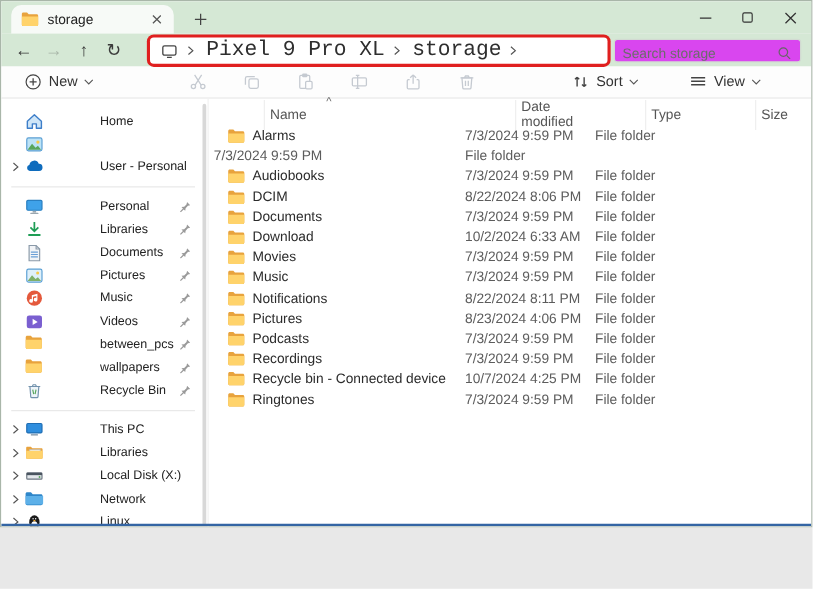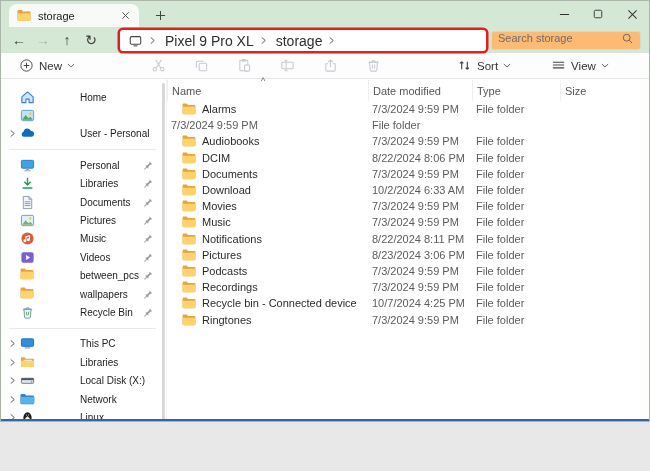--- a/index.html
+++ b/index.html
@@ -26,25 +26,25 @@
   .navbtn { width:24px; height:22px; display:flex; align-items:center; justify-content:center;
             font-size:14px; color:#3a3a3a; border-radius:4px; }
   .navbtn.disabled { color:#a9b7a9; }
   .navbar .navbtn:nth-child(1){ margin-left:6px; }
   .addressbar {
     position:absolute; left:119px; top:3px; width:366px; height:21px; background:#fff;
     border-radius:3px; display:flex; align-items:center; padding-left:8px;
     box-shadow:0 0 0 2.5px #e01f1f;
   }
   .crumb-icon { width:15px; height:14px; margin-right:4px; }
-  .crumb { font-size:14px; color:#2e2e2e; padding:0 4px; white-space:nowrap; }
+  .crumb { font-size:17px; color:#2e2e2e; padding:0 4px; white-space:nowrap;font-family:Liberation Mono, monospace; }
   .crumb-sep { width:10px; height:10px; margin:0 2px; display:flex; align-items:center; }
   .searchbox {
-    position:absolute; right:8px; top:4px; width:150px; height:19px; background:#fdba74;
-    border:1px solid #d2dbd2; border-radius:3px; display:flex; align-items:flex-start; padding:0 6px;
+    position:absolute; right:8px; top:4px; width:150px; height:19px; background:#d946ef;
+    border:1px solid #d2dbd2; border-radius:3px; display:flex; align-items:flex-end; padding:0 6px;
   }
   .searchbox input {
     border:none; outline:none; background:transparent; flex:1; font-family:inherit;
     font-size:11px; color:#333; min-width:0;
   }
   .searchbox input::placeholder { color:#6c6c6c; opacity:1; }
   .search-ic { width:13px; height:13px; flex:none; }
   
   .toolbar { height:26px; background:#fdfdfd; border-bottom:1px solid #e6e6e6;
              display:flex; align-items:center; padding:0 10px 0 12px;gap:28px; }
@@ -61,21 +61,21 @@
   .sitem { display:flex; align-items:center; height:18.4px; padding-left:4px; color:#222; }
   .sitem .chev { width:15px; height:9px; display:flex; align-items:center; justify-content:center; flex:none; }
   .sitem .sicon { width:15px; height:15px; margin-right:7px; flex:none; display:flex; }
   .sitem .slabel { flex:1; font-size:10px; white-space:nowrap; overflow:hidden;padding-left:38px; }
   .sitem .pin { width:11px; height:11px; margin-right:12px; flex:none; display:flex; }
   .ssep { height:1px; background:#e9e9e9; margin:6px 10px 6px 8px; }
   .side-scroll { position:absolute; right:1px; top:4px; bottom:8px; width:3px; background:#d8d8d8; border-radius:2px; }
   .content { flex:1; position:relative; border-left:1px solid #f2f2f2; }
   .colheaders { position:relative; display:grid; grid-template-columns:201px 104px 88px 1fr;
                 height:21px; align-items:center; color:#555; font-size:11px; margin-top:1px; }
-  .colheaders .hc { padding-left:4px; height:100%; display:flex; align-items:center; border-left:1px solid #efefef; }
+  .colheaders .hc { padding-left:4px; height:100%; display:flex; align-items:center; border-left:1px solid #efefef;margin-left:44px; }
   .colheaders .hc:first-child { border-left:none; padding-left:20px; }
   .sortcaret { position:absolute; top:-4px; left:94px; font-size:9px; color:#666; }
   .rows { }
   .frow { display:grid; grid-template-columns:201px 104px 88px 1fr; height:16.2px; align-items:center; font-size:11px; }
   .frow .namecell { display:flex; align-items:center; padding-left:15px; color:#2b2b2b; }
   .frow .namecell .ficon { width:14px; height:12px; margin-right:6px; flex:none; display:flex; }
   .frow .c { color:#5c5c5c; padding-left:4px; white-space:nowrap; }
   
   .statusbar { height:17px; border-top:1px solid #e6e6e6; background:#fff; display:flex;
                align-items:center; padding:0 6px 0 8px; font-size:11px; color:#444; }
@@ -667,21 +667,21 @@
           <div class="frow">
             <span class="namecell">
               <span class="ficon">
                 <svg viewBox="0 0 16 14" width="14" height="12">
                   <path d="M.5 2c0-.8.6-1.4 1.4-1.4h3.4l1.5 1.7h7.3c.8 0 1.4.6 1.4 1.4v8c0 .8-.6 1.4-1.4 1.4H1.9C1.1 13.1.5 12.5.5 11.7z" fill="#e8a33d"></path>
                   <path d="M.5 4.4h15v7.3c0 .8-.6 1.4-1.4 1.4H1.9c-.8 0-1.4-.6-1.4-1.4z" fill="#ffd36b"></path>
                 </svg>
               </span>
               <span>Pictures</span>
             </span>
-            <span class="c">8/23/2024 3:06 PM</span>
+            <span class="c">8/23/2024 4:06 PM</span>
             <span class="c">File folder</span>
             <span class="c"></span>
           </div>
           <div class="frow">
             <span class="namecell">
               <span class="ficon">
                 <svg viewBox="0 0 16 14" width="14" height="12">
                   <path d="M.5 2c0-.8.6-1.4 1.4-1.4h3.4l1.5 1.7h7.3c.8 0 1.4.6 1.4 1.4v8c0 .8-.6 1.4-1.4 1.4H1.9C1.1 13.1.5 12.5.5 11.7z" fill="#e8a33d"></path>
                   <path d="M.5 4.4h15v7.3c0 .8-.6 1.4-1.4 1.4H1.9c-.8 0-1.4-.6-1.4-1.4z" fill="#ffd36b"></path>
                 </svg>

